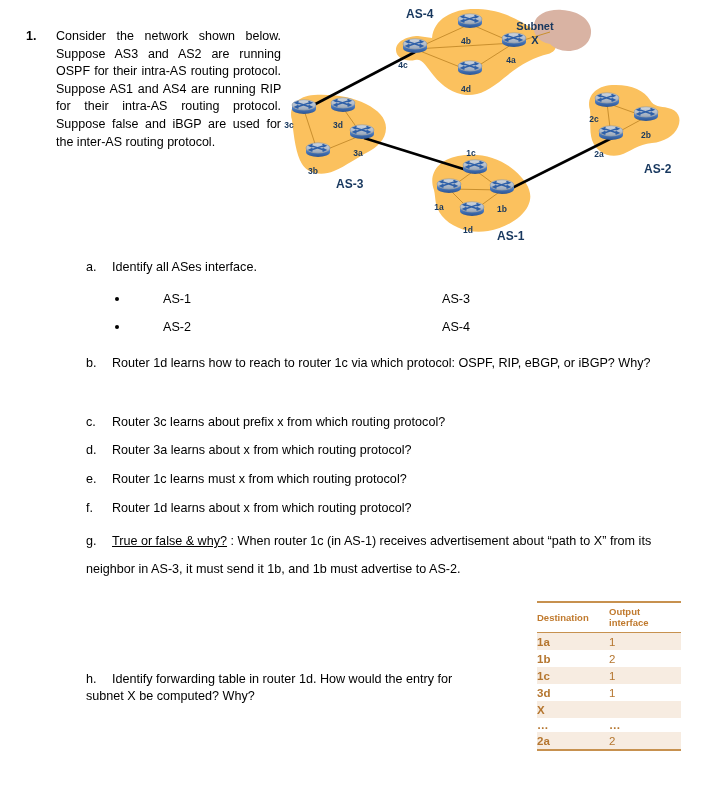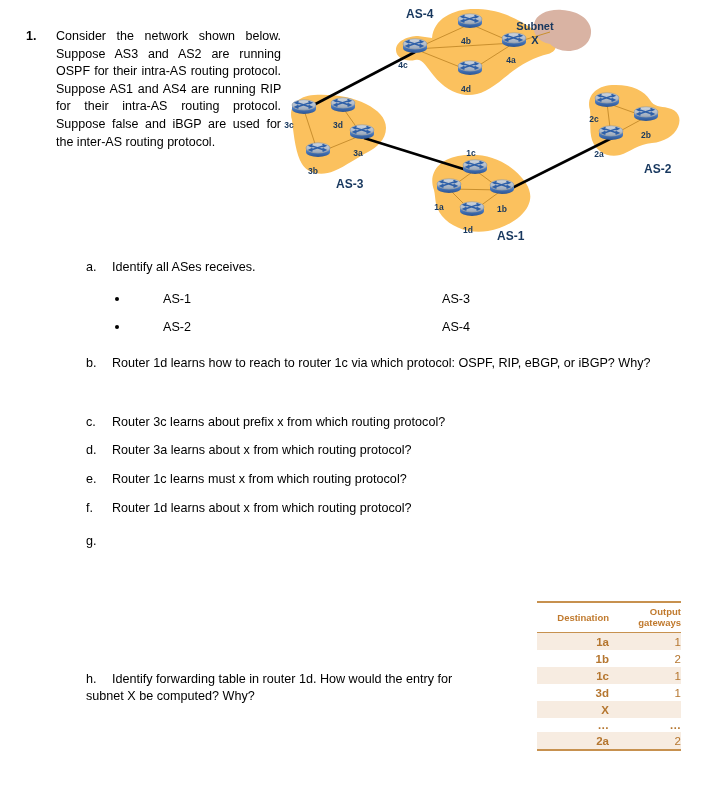--- a/index.html
+++ b/index.html
@@ -106,21 +106,21 @@
     left: 537px;
     top: 601px;
     width: 144px;
     border-collapse: collapse;
     font-size: 11px;
     color: #b07238;
   }
   #fwd-table th, #fwd-table td {
     padding: 0;
     margin: 0;
-    text-align: right;
+    text-align: left;
     vertical-align: middle;
   }
   #fwd-table thead th {
     font-weight: 700;
     font-size: 9.5px;
     color: #c07a2e;
     padding: 3px 0 4px 0;
     line-height: 11px;
     border-top: 2px solid #c7914f;
     border-bottom: 1.2px solid #c7914f;
@@ -321,21 +321,21 @@
         <text x="215" y="240" font-size="12" font-weight="700" fill="#17375e" font-family="&quot;Liberation Sans&quot;, sans-serif">AS-1</text>
         <text x="362" y="173" font-size="12" font-weight="700" fill="#17375e" font-family="&quot;Liberation Sans&quot;, sans-serif">AS-2</text>
         <text x="253" y="30" font-size="11" font-weight="700" fill="#17375e" text-anchor="middle" font-family="&quot;Liberation Sans&quot;, sans-serif">Subnet</text>
         <text x="253" y="44" font-size="11" font-weight="700" fill="#17375e" text-anchor="middle" font-family="&quot;Liberation Sans&quot;, sans-serif">X</text>
       </g>
   </svg>
 </div>
 
 <div class="subq" style="left:86px; top:258px; width:300px;">
   <span class="marker">a.</span>
-  <span class="body">Identify all ASes receives.</span>
+  <span class="body">Identify all ASes interface.</span>
 </div>
 
 <div id="a-bullets">
   <div class="bullet-row">
     <span class="bullet-dot"></span>
     <span class="bullet-left">AS-1</span>
     <span class="bullet-right">AS-3</span>
   </div>
   <div class="bullet-row">
     <span class="bullet-dot"></span>
@@ -364,34 +364,35 @@
   <span class="body">Router 1c learns must x from which routing protocol?</span>
 </div>
 
 <div class="subq" style="left:86px; top:499px; width:616px;">
   <span class="marker">f.</span>
   <span class="body">Router 1d learns about x from which routing protocol?</span>
 </div>
 
 <div class="subq" style="left:86px; top:527px; width:616px; line-height:28px;">
   <span class="marker">g.</span>
+  <span class="body"><u>True or false &amp; why?</u> : When router 1c (in AS-1) receives advertisement about “path to X” from its neighbor in AS-3, it must send it 1b, and 1b must advertise to AS-2.</span>
 </div>
 
 <div class="subq" style="left:86px; top:671px; width:380px; line-height:17px;">
   <span class="marker">h.</span>
   <span class="body">Identify forwarding table in router 1d. How would the entry for subnet X be computed? Why?</span>
 </div>
 
 <table id="fwd-table">
   <thead>
     <tr>
       <th style="width:50%">Destination</th>
       <th style="width:50%">
         <span>Output</span><br>
-        <span>gateways</span>
+        <span>interface</span>
       </th>
     </tr>
   </thead>
   <tbody id="fwd-body">
       <tr class="shade">
         <td class="dest">1a</td>
         <td>1</td>
       </tr>
       <tr>
         <td class="dest">1b</td>

